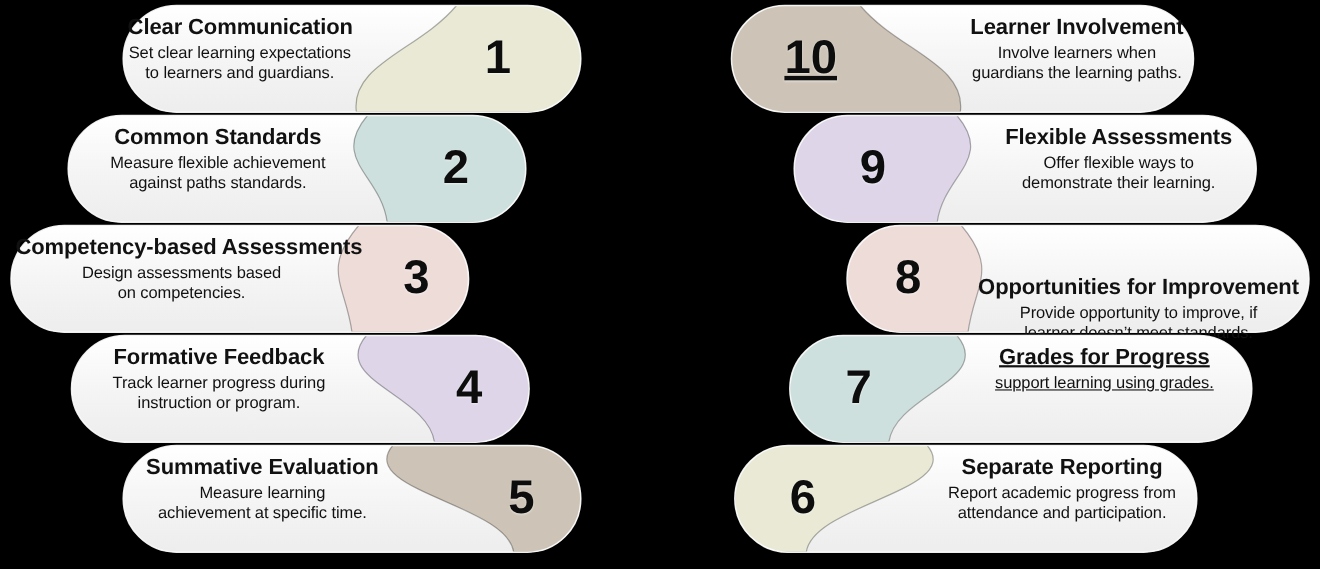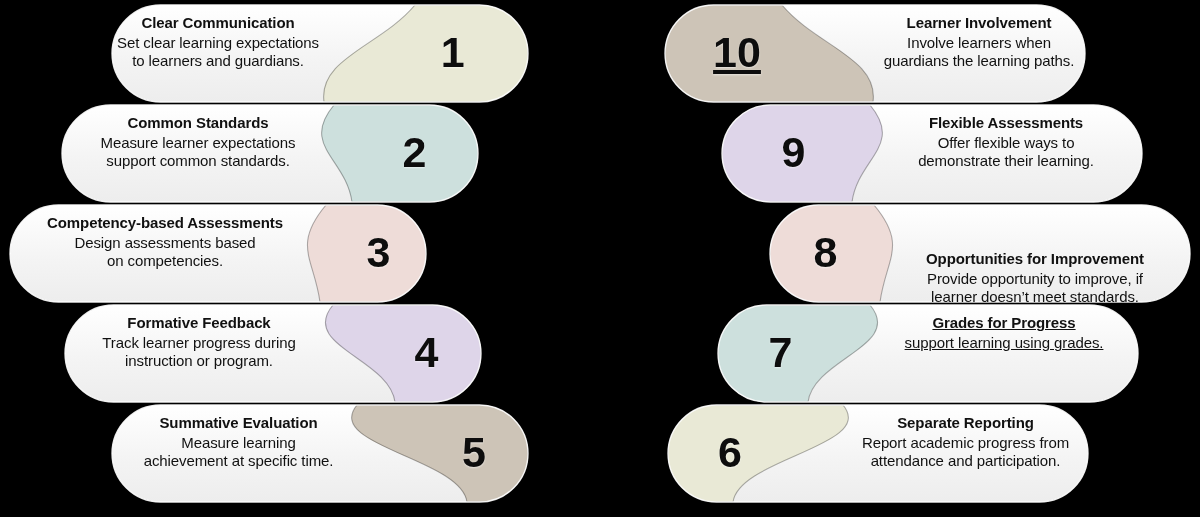--- a/index.html
+++ b/index.html
@@ -16,21 +16,21 @@
 
   .txt{
     position:absolute;
     text-align:center;
     color:#111;
     line-height:1.16;
     pointer-events:none;
   }
   .ttl{
     font-weight:bold;
-    font-size:15px;
+    font-size:20px;
     letter-spacing:-0.1px;
     white-space:nowrap;
   }
   .desc{
     font-weight:normal;
     font-size:15px;
     letter-spacing:-0.1px;
     margin-top:3px;
   }
   .desc span{display:block;white-space:nowrap;}
@@ -104,22 +104,22 @@
         <g clip-path="url(#clip1)">
           <path d="M 272,0 C 238,40.74 284,53.35 290,97 L 416,97 L 416,0 Z" fill="#cde0dd"></path>
           <path d="M 272,0 C 238,40.74 284,53.35 290,97 L 416,97 L 416,0 Z" fill="none" stroke="rgba(0,0,0,0.30)" stroke-width="1.1"></path>
         </g>
         <path d="M 48.5,0 L 367.5,0 A 48.5,48.5 0 0 1 367.5,97 L 48.5,97 A 48.5,48.5 0 0 1 48.5,0 Z" fill="none" stroke="rgba(255,255,255,0.9)" stroke-width="1.4"></path>
       </svg>
       <div class="num" style="left: 307.5px; width: 90px; top: 25.5px;">2</div>
       <div class="txt" style="left: 4px; width: 264px; top: 9px;">
         <div class="ttl">Common Standards</div>
         <div class="desc">
-          <span>Measure learner expectations</span>
-          <span>support common standards.</span>
+          <span>Measure flexible achievement</span>
+          <span>against paths standards.</span>
         </div>
       </div>
     </div>
     <div class="row" style="left: 10px; top: 205px; width: 416px; height: 97px;">
       <svg class="pill-svg" width="416" height="97" viewBox="0 0 416 97">
         <defs>
           <clipPath id="clip2">
             <path d="M 48.5,0 L 367.5,0 A 48.5,48.5 0 0 1 367.5,97 L 48.5,97 A 48.5,48.5 0 0 1 48.5,0 Z"></path>
           </clipPath>
           <filter id="shclip2" x="-20%" y="-20%" width="150%" height="160%">
@@ -266,21 +266,21 @@
         <g filter="url(#shclip6)">
           <path d="M 48.5,0 L 371.5,0 A 48.5,48.5 0 0 1 371.5,97 L 48.5,97 A 48.5,48.5 0 0 1 48.5,0 Z" fill="url(#gclip6)"></path>
         </g>
         <g clip-path="url(#clip6)">
           <path d="M 148,0 C 182,40.74 136,53.35 130,97 L 0,97 L 0,0 Z" fill="#ded5e9"></path>
           <path d="M 148,0 C 182,40.74 136,53.35 130,97 L 0,97 L 0,0 Z" fill="none" stroke="rgba(0,0,0,0.30)" stroke-width="1.1"></path>
         </g>
         <path d="M 48.5,0 L 371.5,0 A 48.5,48.5 0 0 1 371.5,97 L 48.5,97 A 48.5,48.5 0 0 1 48.5,0 Z" fill="none" stroke="rgba(255,255,255,0.9)" stroke-width="1.4"></path>
       </svg>
       <div class="num" style="left: 26.5px; width: 90px; top: 25.5px;">9</div>
-      <div class="txt" style="left: 152px; width: 264px; top: 9px;">
+      <div class="txt" style="left: 163px; width: 264px; top: 9px;">
         <div class="ttl">Flexible Assessments</div>
         <div class="desc">
           <span>Offer flexible ways to</span>
           <span>demonstrate their learning.</span>
         </div>
       </div>
     </div>
     <div class="row" style="left: 770px; top: 205px; width: 420px; height: 97px;">
       <svg class="pill-svg" width="420" height="97" viewBox="0 0 420 97">
         <defs>

